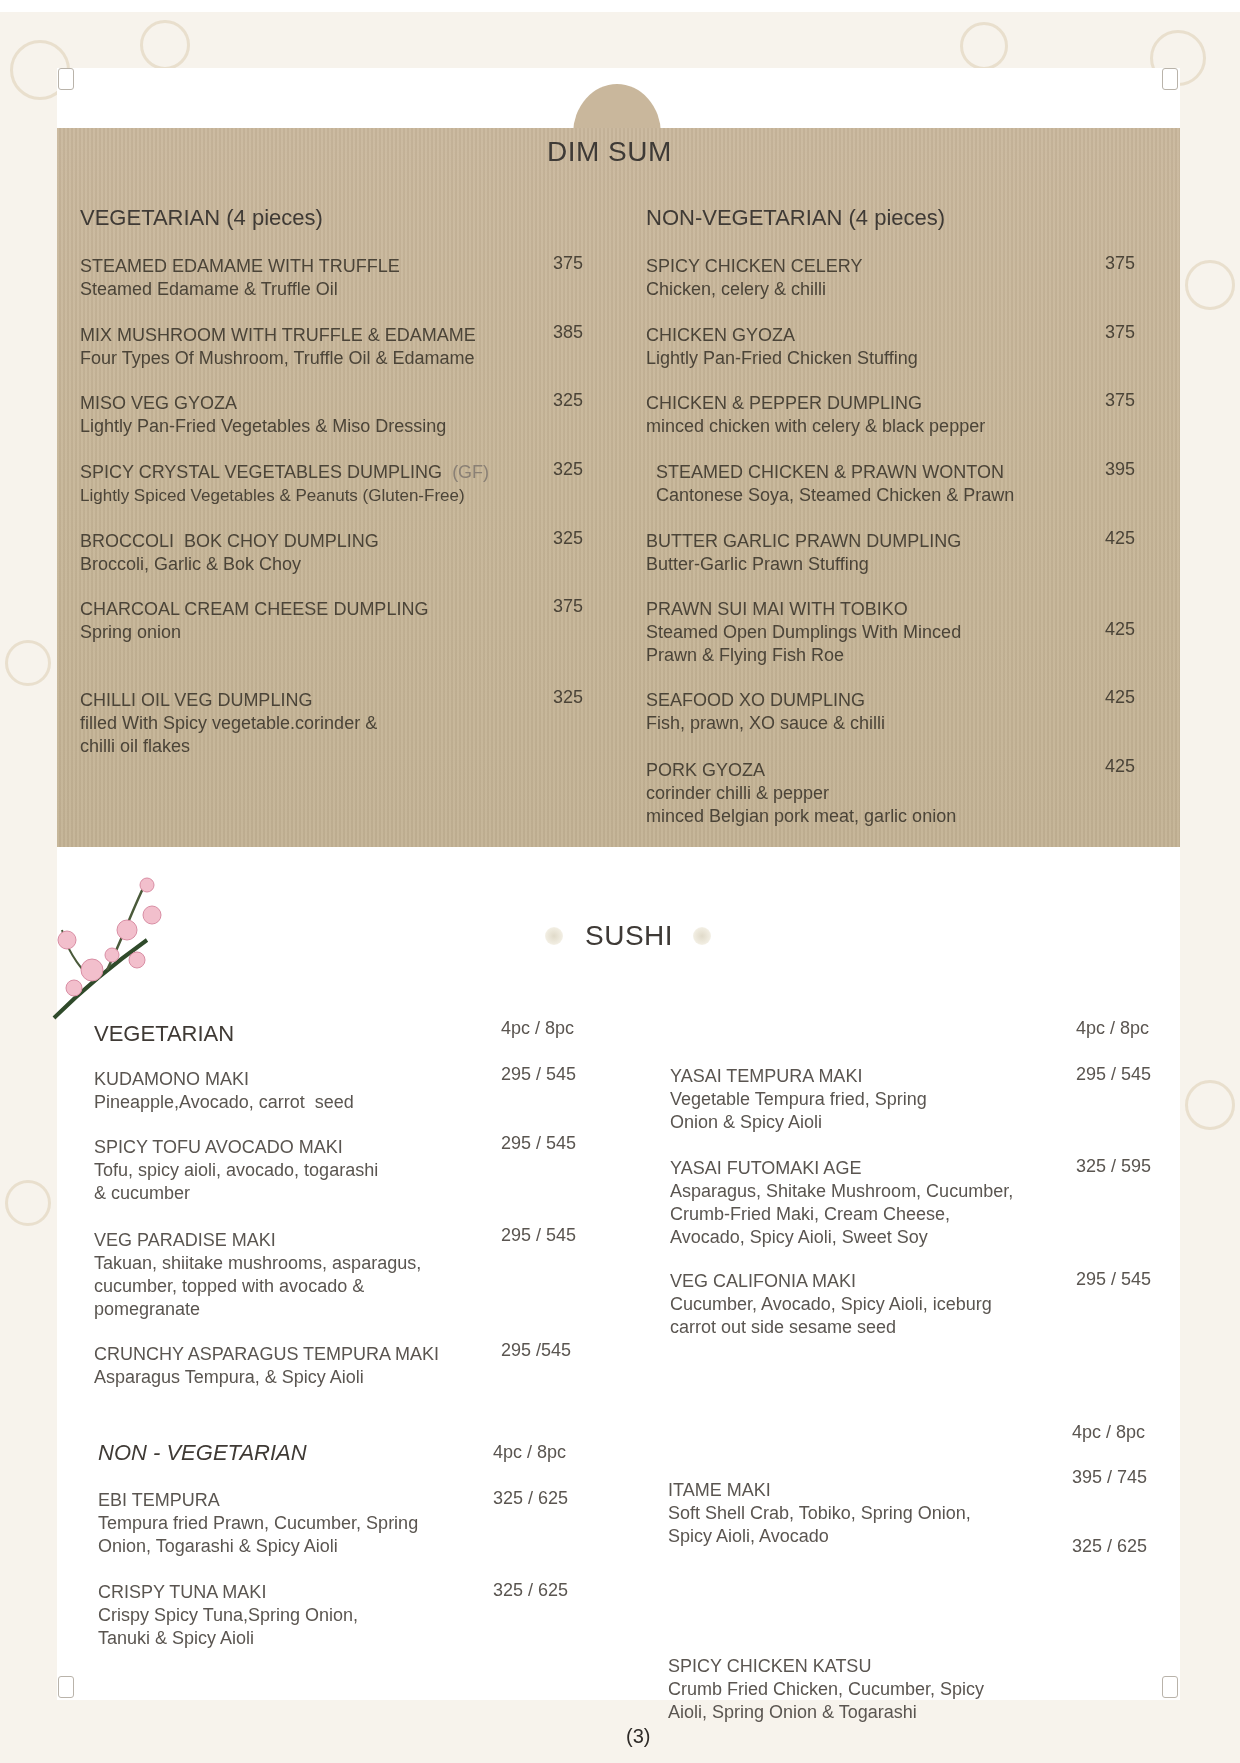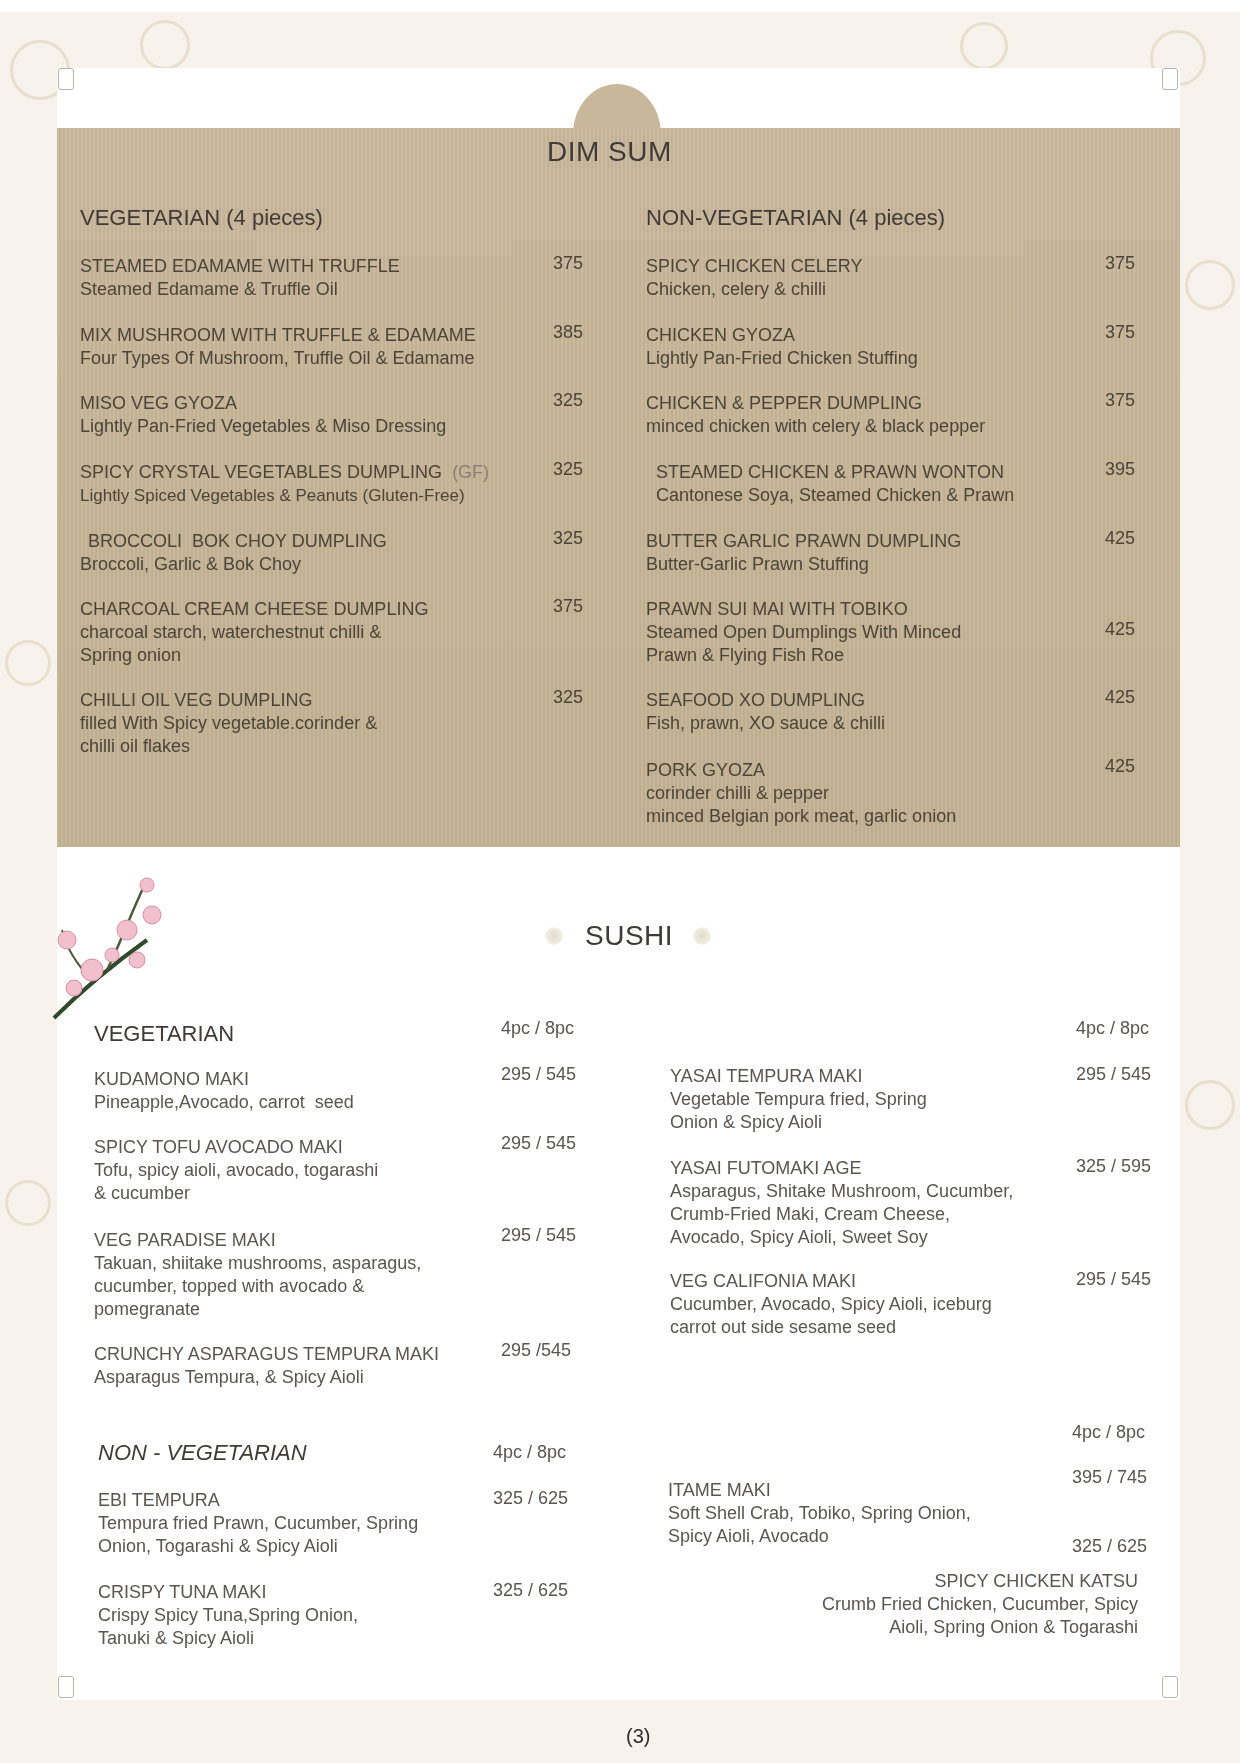--- a/index.html
+++ b/index.html
@@ -99,28 +99,27 @@
   </div>
   <div class="price" style="left:553px;top:390px;">325</div>
 
   <div class="item" style="left:80px;top:461px;width:480px;">
     <div class="item-name"><span>SPICY CRYSTAL VEGETABLES DUMPLING</span>&nbsp;&nbsp;<span class="gf">(GF)</span></div>
     <div class="item-desc" style="font-size:17px;">Lightly Spiced Vegetables &amp; Peanuts (Gluten-Free)</div>
   </div>
   <div class="price" style="left:553px;top:459px;">325</div>
 
   <div class="item" style="left:80px;top:530px;">
-    <div class="item-name" style="white-space:pre;margin-left:8px;">BROCCOLI  BOK CHOY DUMPLING</div>
+    <div class="item-name" style="white-space:pre;">BROCCOLI  BOK CHOY DUMPLING</div>
     <div class="item-desc">Broccoli, Garlic &amp; Bok Choy</div>
   </div>
   <div class="price" style="left:553px;top:528px;">325</div>
 
   <div class="item" style="left:80px;top:598px;">
     <div class="item-name">CHARCOAL CREAM CHEESE DUMPLING</div>
-    <div class="item-desc">charcoal starch, waterchestnut chilli &amp;</div>
     <div class="item-desc">Spring onion</div>
   </div>
   <div class="price" style="left:553px;top:596px;">375</div>
 
   <div class="item" style="left:80px;top:689px;">
     <div class="item-name">CHILLI OIL VEG DUMPLING</div>
     <div class="item-desc">filled With Spicy vegetable.corinder &amp;</div>
     <div class="item-desc">chilli oil flakes</div>
   </div>
   <div class="price" style="left:553px;top:687px;">325</div>
@@ -270,21 +269,21 @@
   </div>
   <div class="price" style="left:493px;top:1580px;">325 / 625</div>
 
   <div class="item" style="left:668px;top:1479px;">
     <div class="item-name">ITAME MAKI</div>
     <div class="item-desc">Soft Shell Crab, Tobiko, Spring Onion,</div>
     <div class="item-desc">Spicy Aioli, Avocado</div>
   </div>
   <div class="price" style="left:1072px;top:1467px;">395 / 745</div>
 
-  <div class="item" style="left:668px;top:1570px;text-align:right;">
+  <div class="item" style="left:668px;top:1655px;">
     <div class="item-name">SPICY CHICKEN KATSU</div>
     <div class="item-desc">Crumb Fried Chicken, Cucumber, Spicy</div>
     <div class="item-desc">Aioli, Spring Onion &amp; Togarashi</div>
   </div>
   <div class="price" style="left:1072px;top:1536px;">325 / 625</div>
 </div>
 
 <div class="page-num" style="left:626px;top:1725px;">(3)</div>
 
 </body></html>

